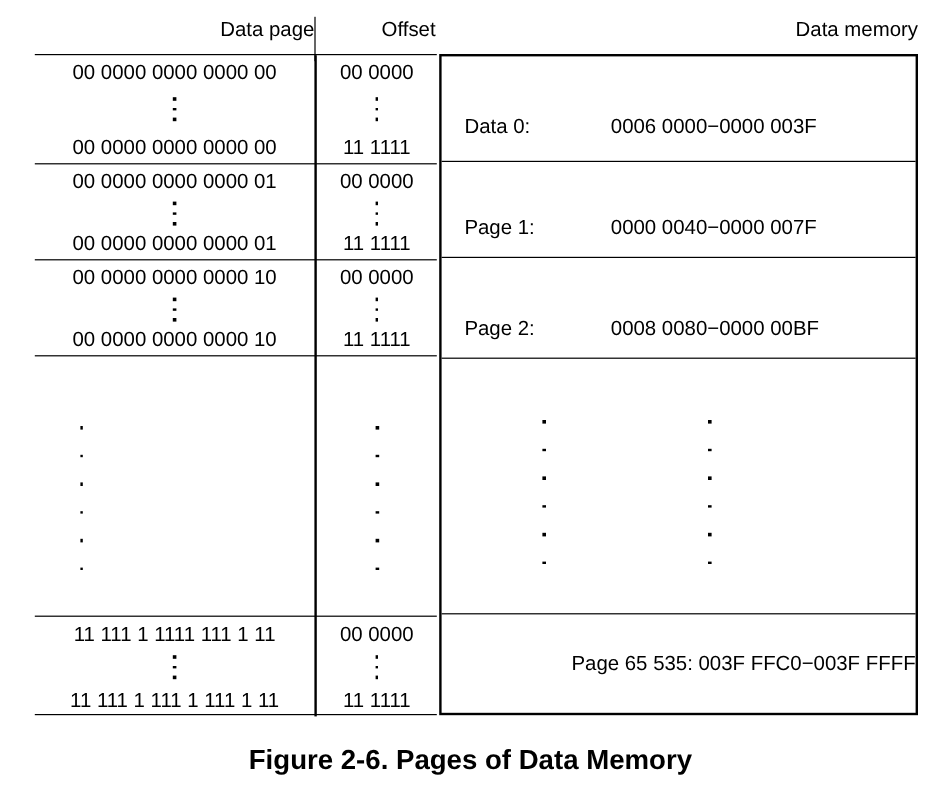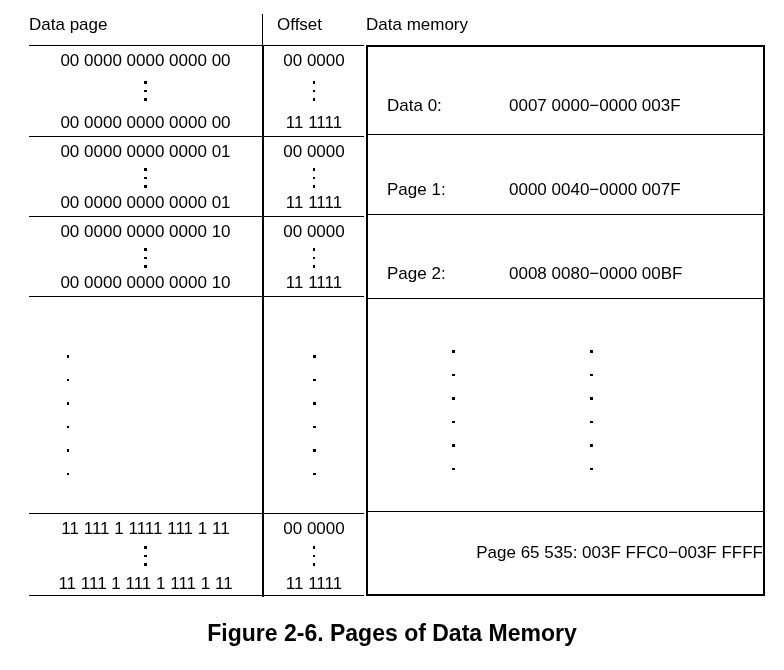--- a/index.html
+++ b/index.html
@@ -26,26 +26,26 @@
   
   .header {
     position: absolute;
     left: 0; top: 6px;
     width: 784px;
     height: 38px;
   }
   .hdr-label {
     position: absolute;
     font-size: 17px;
-    text-align: left;
+    text-align: right;
     white-space: nowrap;
     line-height: 22px;
   }
   .hdr-datapage { left: 29px;  top: 8px; width: 233px; }
-  .hdr-offset   { left: 277px; top: 8px; width: 99px;  }
+  .hdr-offset   { left: 264px; top: 8px; width: 99px;  }
   .hdr-datamem  { left: 366px; top: 8px; width: 399px; }
 
   
   .hdr-divider {
     position: absolute;
     left: 262px;
     top: 8px;
     width: 1px;
     height: 37px;
     background: #000;
@@ -323,21 +323,21 @@
         </div>
       </div>
     </div>
 
     <div class="mem-box">
 
       <div class="mem-row" style="top:0px; height:88px;">
         <div class="mem-text">
           <span class="mem-inner">
             <span class="mem-label">Data 0:</span>
-            <span class="mem-range">0007 0000−0000 003F</span>
+            <span class="mem-range">0006 0000−0000 003F</span>
           </span>
         </div>
       </div>
 
       <div class="mem-row" style="top:88px; height:80px;">
         <div class="mem-text">
           <span class="mem-inner">
             <span class="mem-label">Page 1:</span>
             <span class="mem-range">0000 0040−0000 007F</span>
           </span>

